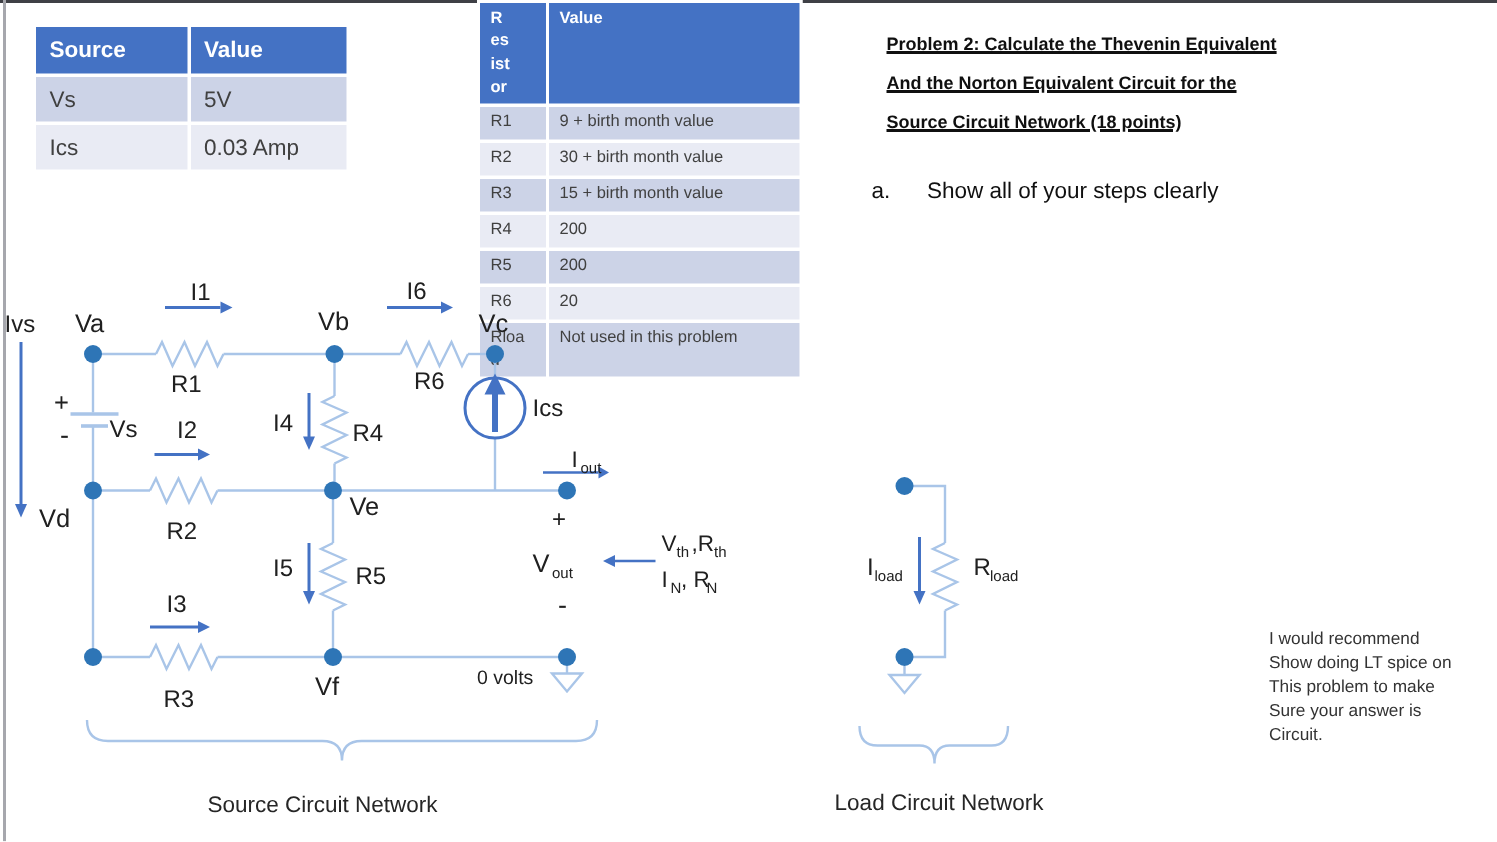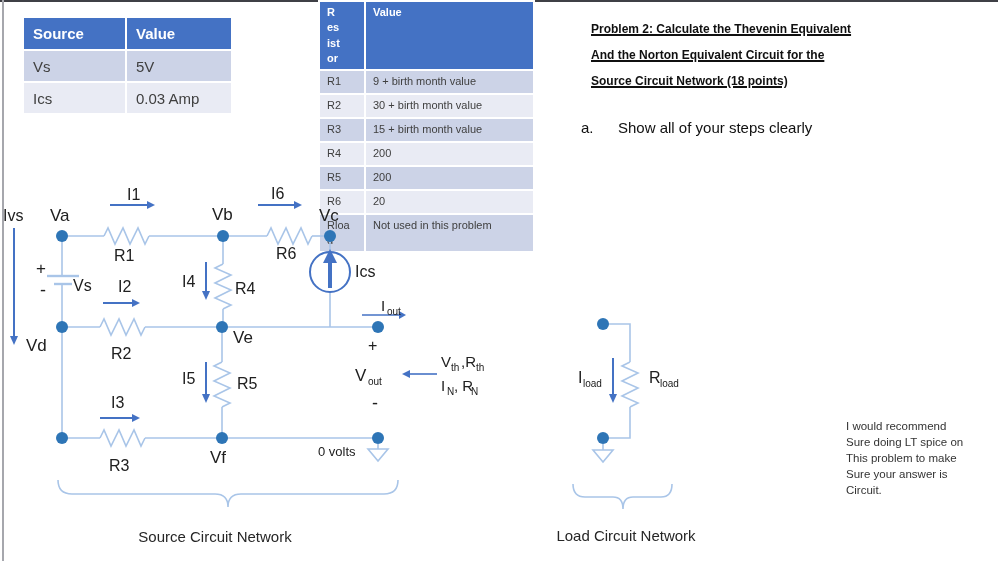--- a/index.html
+++ b/index.html
@@ -126,21 +126,21 @@
     <div class="title-line">Problem 2: Calculate the Thevenin Equivalent</div>
     <div class="title-line">And the Norton Equivalent Circuit for the</div>
     <div class="title-line">Source Circuit Network (18 points)</div>
     <div class="step">
       <span class="marker">a.</span><span>Show all of your steps clearly</span>
     </div>
   </div>
 
   <div class="note">
     <div>I would recommend</div>
-    <div>Sure doing LT spice on</div>
+    <div>Show doing LT spice on</div>
     <div>This problem to make</div>
     <div>Sure your answer is</div>
     <div>Circuit.</div>
   </div>
 
   <svg class="circuit" width="998" height="561" viewBox="0 0 998 561">
 
     <path class="wire" d="M62 236 H104"></path>
     <path class="wire" d="M104 236 l4 -8 l7 16 l8 -16 l7 16 l8 -16 l7 16 l4 -8"></path>
     <path class="wire" d="M149 236 H223"></path>

